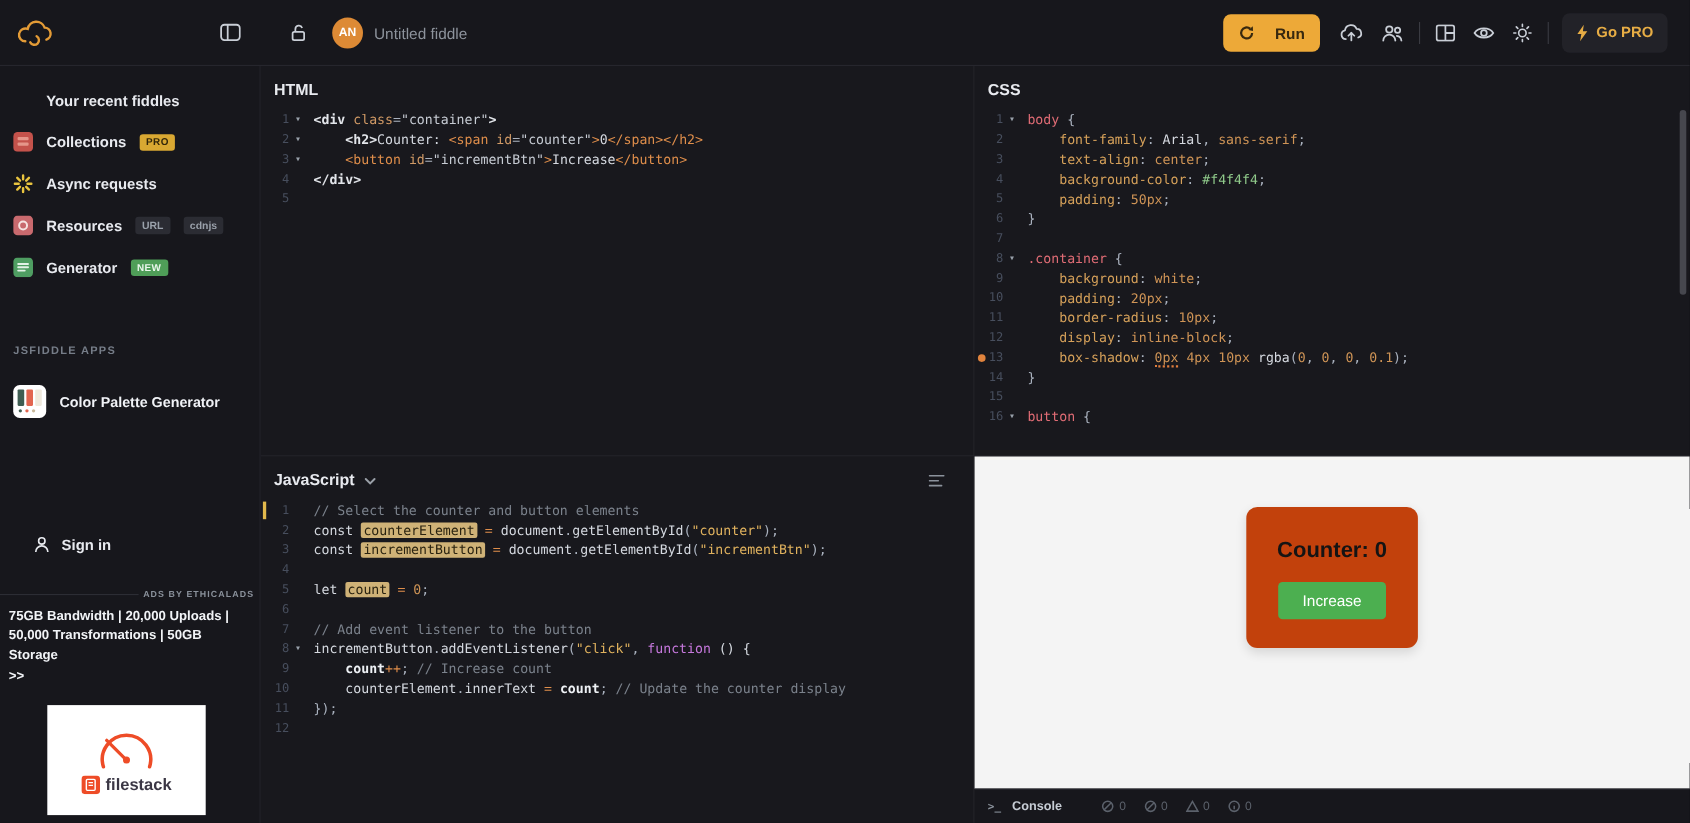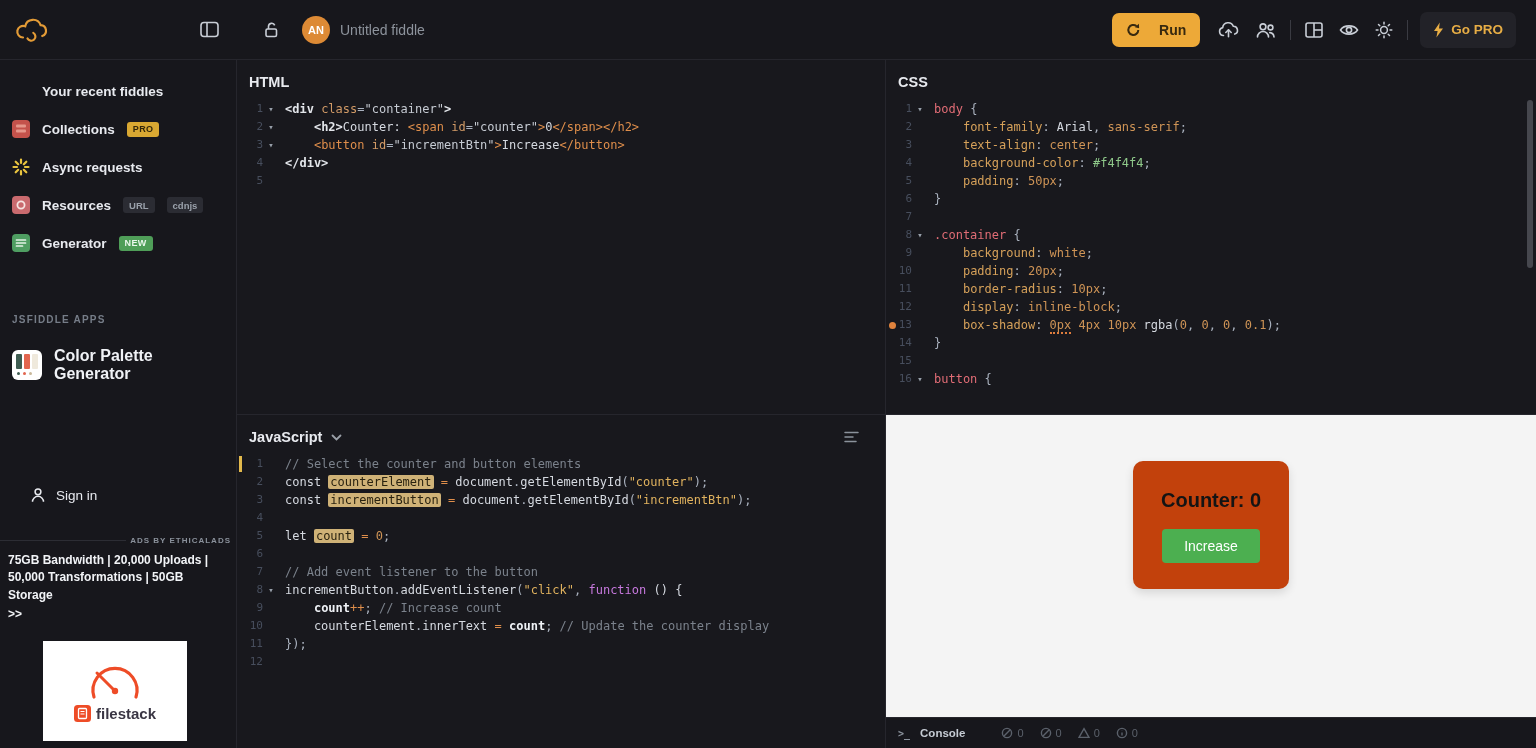--- a/index.html
+++ b/index.html
@@ -34,22 +34,22 @@
   .restag{font-size:9.5px;color:#9aa1ab;background:#2b2c33;padding:2.5px 6px;border-radius:3px;font-weight:600;}
   .icon-grid{display:grid;grid-template-columns:8px 8px;grid-template-rows:8px 8px;gap:2px;}
   .icon-grid span{border-radius:2px;}
   .apps-header{margin-top:52px;padding:0 12px;font-size:10px;letter-spacing:1.2px;color:#767d88;font-weight:700;}
   .app-item{display:flex;align-items:center;gap:12px;margin-top:16px;padding:0 12px;height:48px;cursor:pointer;}
   .app-icon{width:30px;height:30px;background:#fff;border-radius:6px;padding:4px;box-sizing:border-box;}
   .app-bars{display:flex;gap:2px;height:15px;}
   .app-bars i{width:6px;border-radius:1px;display:block;}
   .app-dots{display:flex;gap:3px;margin-top:2.5px;padding-left:1px;}
   .app-dots i{width:3px;height:3px;border-radius:50%;display:block;}
-  .app-label{color:#f0f2f6;font-weight:700;font-size:16px;}
-  .signin{position:absolute;left:0;top:420px;display:flex;align-items:center;gap:10px;padding-left:30px;height:30px;color:#e8eaef;font-weight:400;font-size:13.5px;cursor:pointer;}
+  .app-label{color:#f0f2f6;font-weight:700;font-size:13px;}
+  .signin{position:absolute;left:0;top:420px;display:flex;align-items:center;gap:10px;padding-left:30px;height:30px;color:#e8eaef;font-weight:700;font-size:13.5px;cursor:pointer;}
   .ads-head{position:absolute;top:476px;left:0;right:5px;display:flex;align-items:center;gap:4px;}
   .ads-line{flex:1;height:1px;background:#2c2d34;}
   .ads-label{font-size:8px;color:#8a919b;letter-spacing:1px;font-weight:700;}
   .ad-block{position:absolute;top:492px;left:8px;width:220px;cursor:pointer;}
   .ad-text{color:#f2f4f7;font-weight:700;font-size:12px;line-height:1.45;}
   .ad-more{color:#f2f4f7;font-weight:700;font-size:12px;margin-top:3px;}
   .ad-img{position:absolute;top:581px;left:43px;width:144px;height:100px;background:#fff;display:flex;flex-direction:column;align-items:center;justify-content:center;gap:1px;cursor:pointer;}
   .fs-brand{display:flex;align-items:center;gap:5px;}
   .fs-name{color:#3a3644;font-weight:700;font-size:15px;}
 

